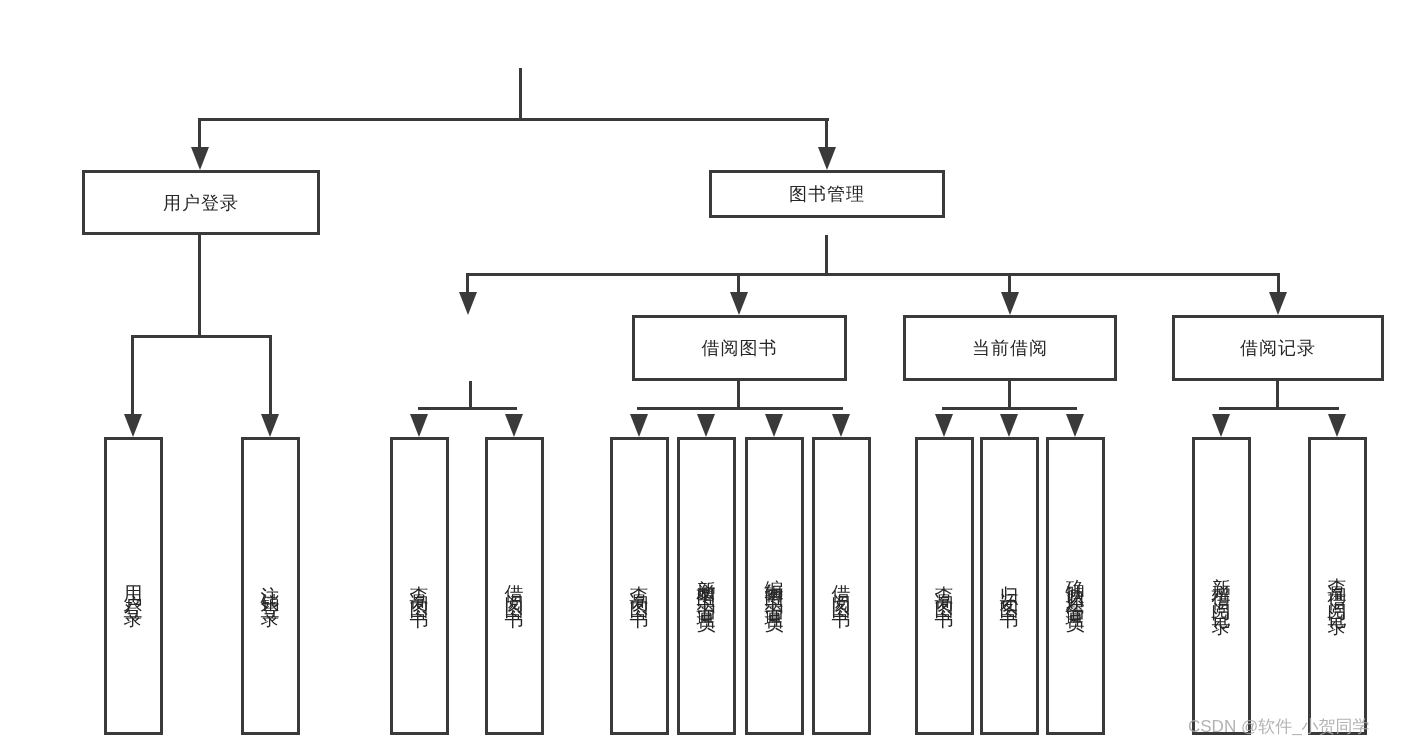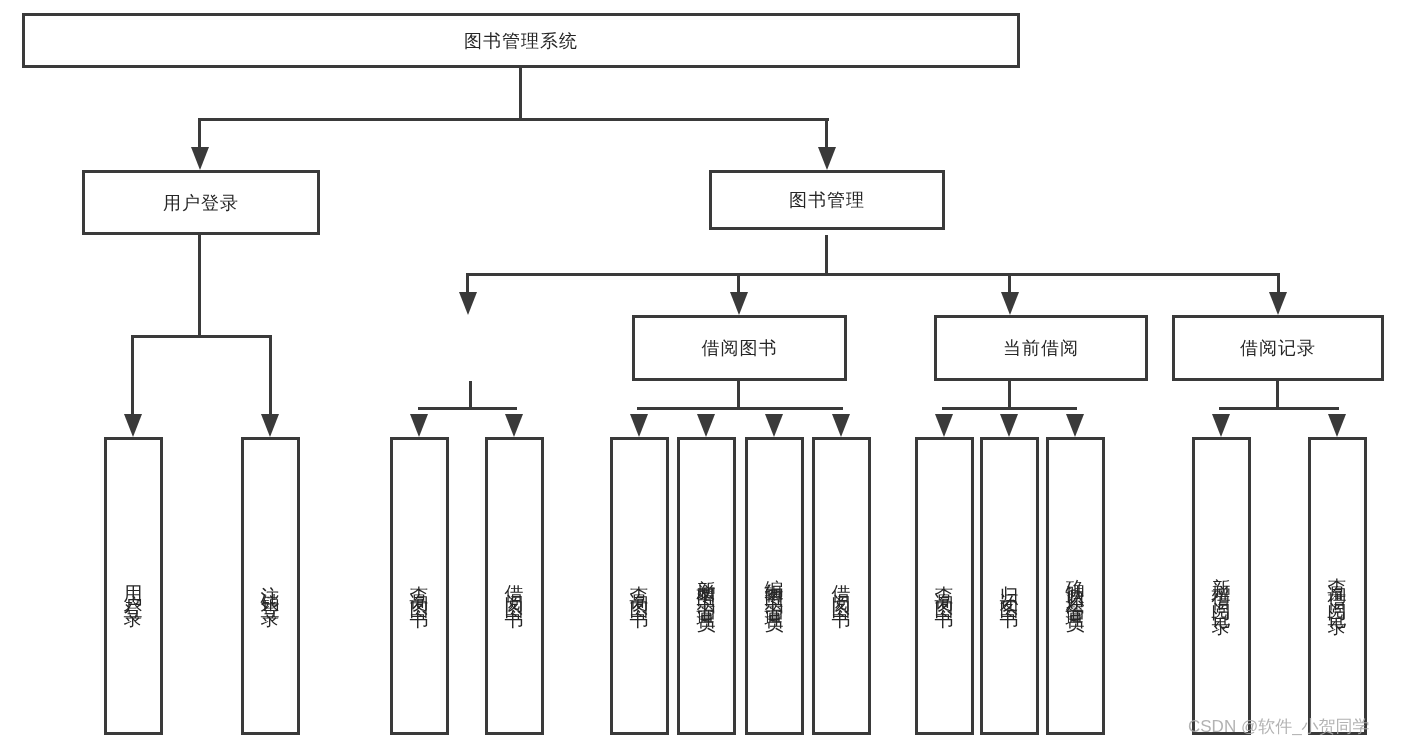--- a/index.html
+++ b/index.html
@@ -43,35 +43,32 @@
     font-size:17px;color:var(--watermark);opacity:.9;white-space:nowrap;
   }
   .box,.vbox{z-index:10;}
   .h,.v,.ah{z-index:5;}
 </style>
 </head>
 <body>
 
 <div id="stage">
 
-  <div class="box" style="left:22px;top:13px;width:998px;height:55px;">
-    <span>图书管理系统</span>
-  </div>
 
   <div class="v" style="left:519px;top:68px;height:53px;"></div>
   <div class="h" style="left:198px;top:118px;width:631px;"></div>
   <div class="v" style="left:198px;top:118px;height:32px;"></div>
   <div class="ah" style="left:191px;top:147px;"></div>
   <div class="v" style="left:825px;top:118px;height:32px;"></div>
   <div class="ah" style="left:818px;top:147px;"></div>
 
   <div class="box" style="left:82px;top:170px;width:238px;height:65px;">
     <span>用户登录</span>
   </div>
-  <div class="box" style="left:709px;top:170px;width:236px;height:60px;">
+  <div class="box" style="left:709px;top:170px;width:236px;height:48px;">
     <span>图书管理</span>
   </div>
 
   <div class="v" style="left:198px;top:235px;height:103px;"></div>
   <div class="h" style="left:131px;top:335px;width:141px;"></div>
   <div class="v" style="left:131px;top:335px;height:85px;"></div>
   <div class="ah" style="left:124px;top:414px;"></div>
   <div class="v" style="left:269px;top:335px;height:85px;"></div>
   <div class="ah" style="left:261px;top:414px;"></div>
 
@@ -82,21 +79,21 @@
   <div class="v" style="left:737px;top:273px;height:24px;"></div>
   <div class="ah" style="left:730px;top:292px;"></div>
   <div class="v" style="left:1008px;top:273px;height:24px;"></div>
   <div class="ah" style="left:1001px;top:292px;"></div>
   <div class="v" style="left:1277px;top:273px;height:24px;"></div>
   <div class="ah" style="left:1269px;top:292px;"></div>
 
   <div class="box" style="left:632px;top:315px;width:215px;height:66px;">
     <span>借阅图书</span>
   </div>
-  <div class="box" style="left:934px;top:315px;width:214px;height:66px;">
+  <div class="box" style="left:903px;top:315px;width:214px;height:66px;">
     <span>当前借阅</span>
   </div>
   <div class="box" style="left:1172px;top:315px;width:212px;height:66px;">
     <span>借阅记录</span>
   </div>
 
   <div class="v" style="left:469px;top:381px;height:29px;"></div>
   <div class="h" style="left:418px;top:407px;width:99px;"></div>
   <div class="ah" style="left:410px;top:414px;"></div>
   <div class="ah" style="left:505px;top:414px;"></div>

